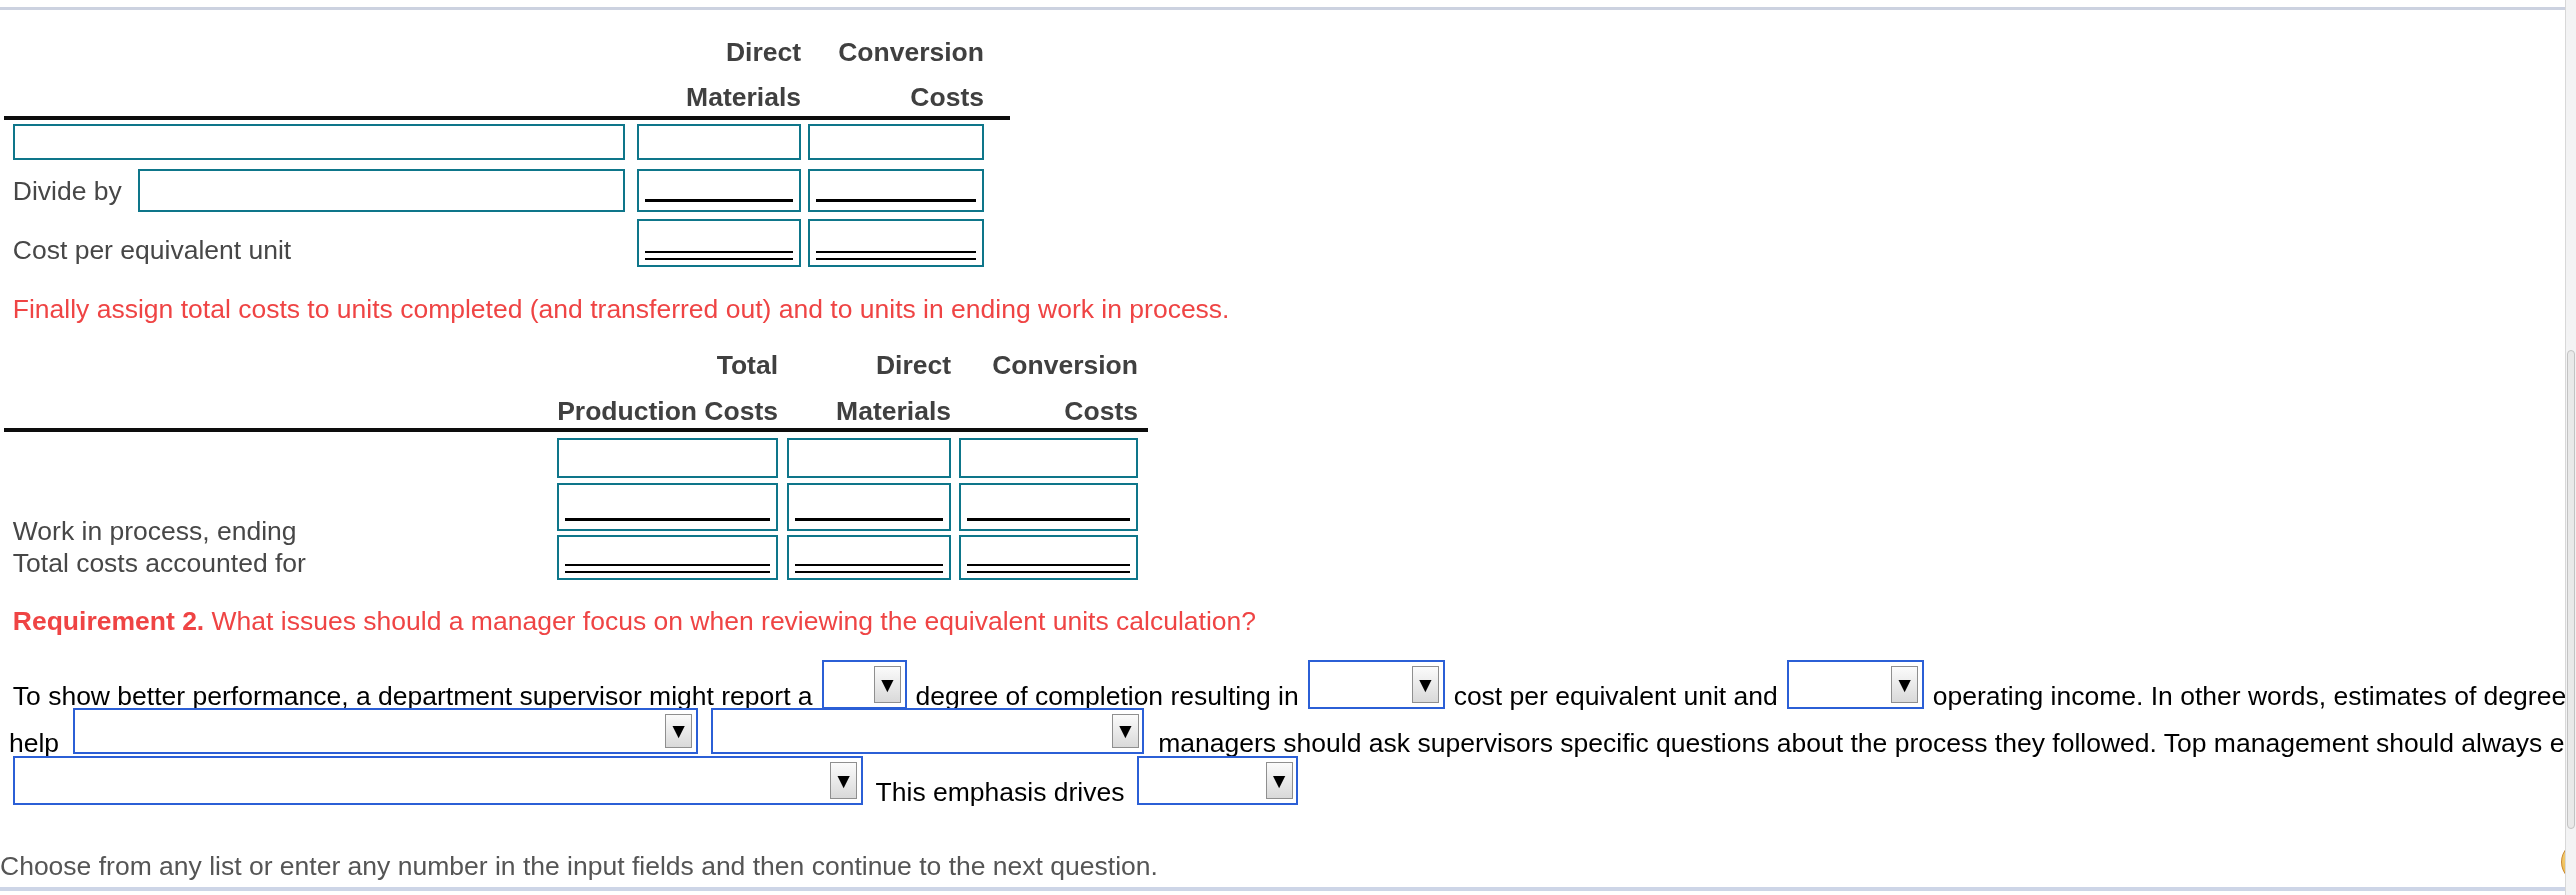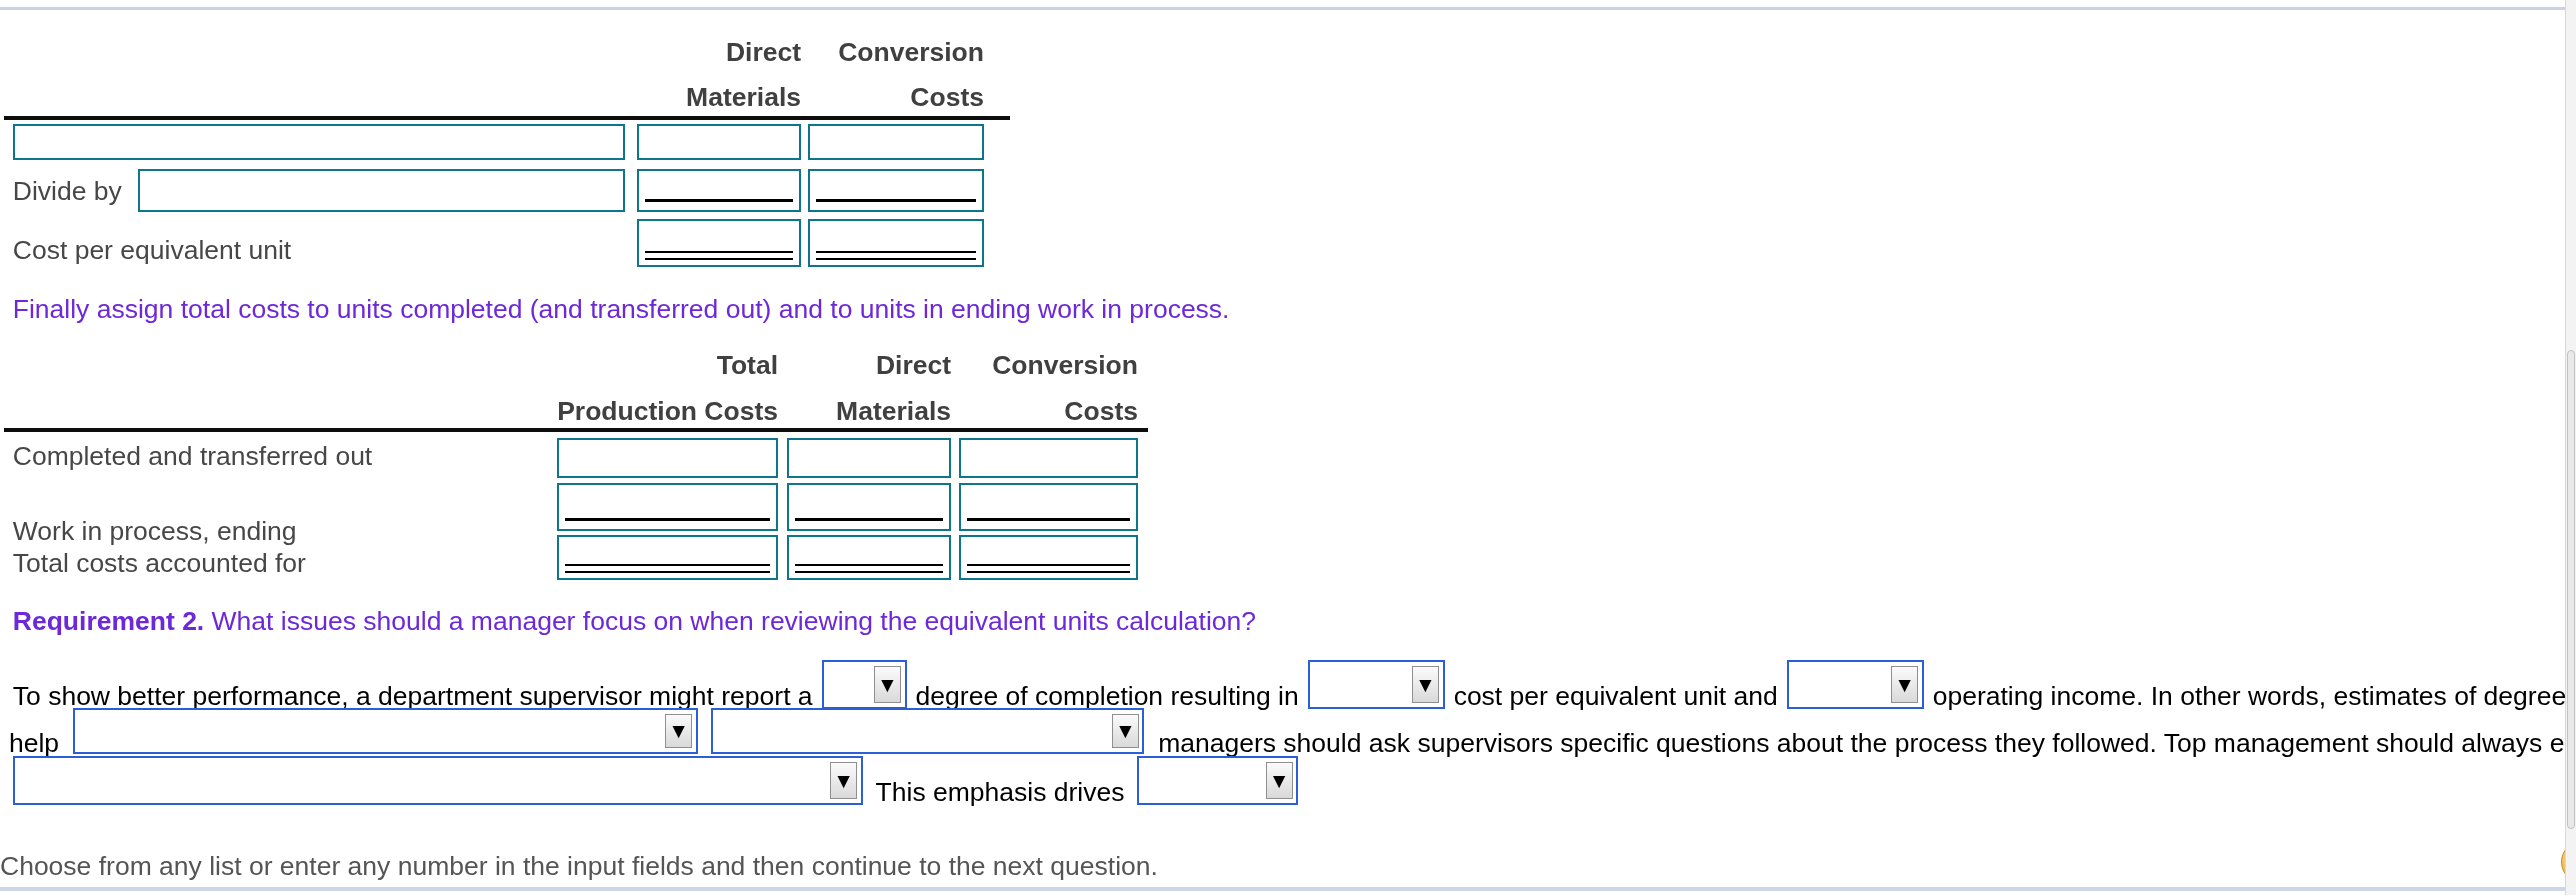--- a/index.html
+++ b/index.html
@@ -5,21 +5,21 @@
   html,body{margin:0;padding:0;background:#fff;}
   .page{
     position:relative;width:2576px;height:895px;background:#ffffff;
     font-family:"Liberation Sans", sans-serif;overflow:hidden;
   }
   .divider{position:absolute;left:0;width:2565px;background:#ccd2e0;}
   .top-divider{top:7.3px;height:2.7px;}
   .bottom-divider{top:887px;height:3.7px;background:#cdd5e7;}
 
   
-  .txt{position:absolute;font-size:26.5px;line-height:31px;color:#6d28d9;white-space:nowrap;}
+  .txt{position:absolute;font-size:26.5px;line-height:31px;color:#ef4444;white-space:nowrap;}
   .lbl{color:#474747;}
   .hdr{position:absolute;font-size:26.5px;line-height:31px;font-weight:700;color:#404040;text-align:right;white-space:nowrap;}
   .b{font-weight:700;}
   .helper{color:#555555;}
 
   
   .hrule{position:absolute;height:3.7px;background:#0d0d0d;}
 
   
   .tbox{position:absolute;box-sizing:border-box;border:2.7px solid #0e768a;background:#fff;}
@@ -90,21 +90,20 @@
   <div class="txt" style="left:12.8px;top:294px;">Finally assign total costs to units completed (and transferred out) and to units in ending work in process.</div>
 
   <div class="hdr" style="left:557px;top:350px;width:221px;">Total</div>
   <div class="hdr" style="left:787px;top:350px;width:164px;">Direct</div>
   <div class="hdr" style="left:959px;top:350px;width:179px;">Conversion</div>
   <div class="hdr" style="left:557px;top:396px;width:221px;">Production Costs</div>
   <div class="hdr" style="left:787px;top:396px;width:164px;">Materials</div>
   <div class="hdr" style="left:959px;top:396px;width:179px;">Costs</div>
   <div class="hrule" style="left:3.7px;top:428px;width:1144px;"></div>
 
-  <div class="txt lbl" style="left:12.8px;top:441px;">Completed and transferred out</div>
   <div class="tbox" style="left:557px;top:438px;width:221px;height:40px;"></div>
   <div class="tbox" style="left:787px;top:438px;width:164px;height:40px;"></div>
   <div class="tbox" style="left:959px;top:438px;width:179px;height:40px;"></div>
 
   <div class="txt lbl" style="left:12.8px;top:493px;margin-top:23px;">Work in process, ending</div>
   <div class="tbox" style="left:557px;top:483px;width:221px;height:48px;">
       <div class="sgl"></div>
     </div>
   <div class="tbox" style="left:787px;top:483px;width:164px;height:48px;">
       <div class="sgl"></div>

